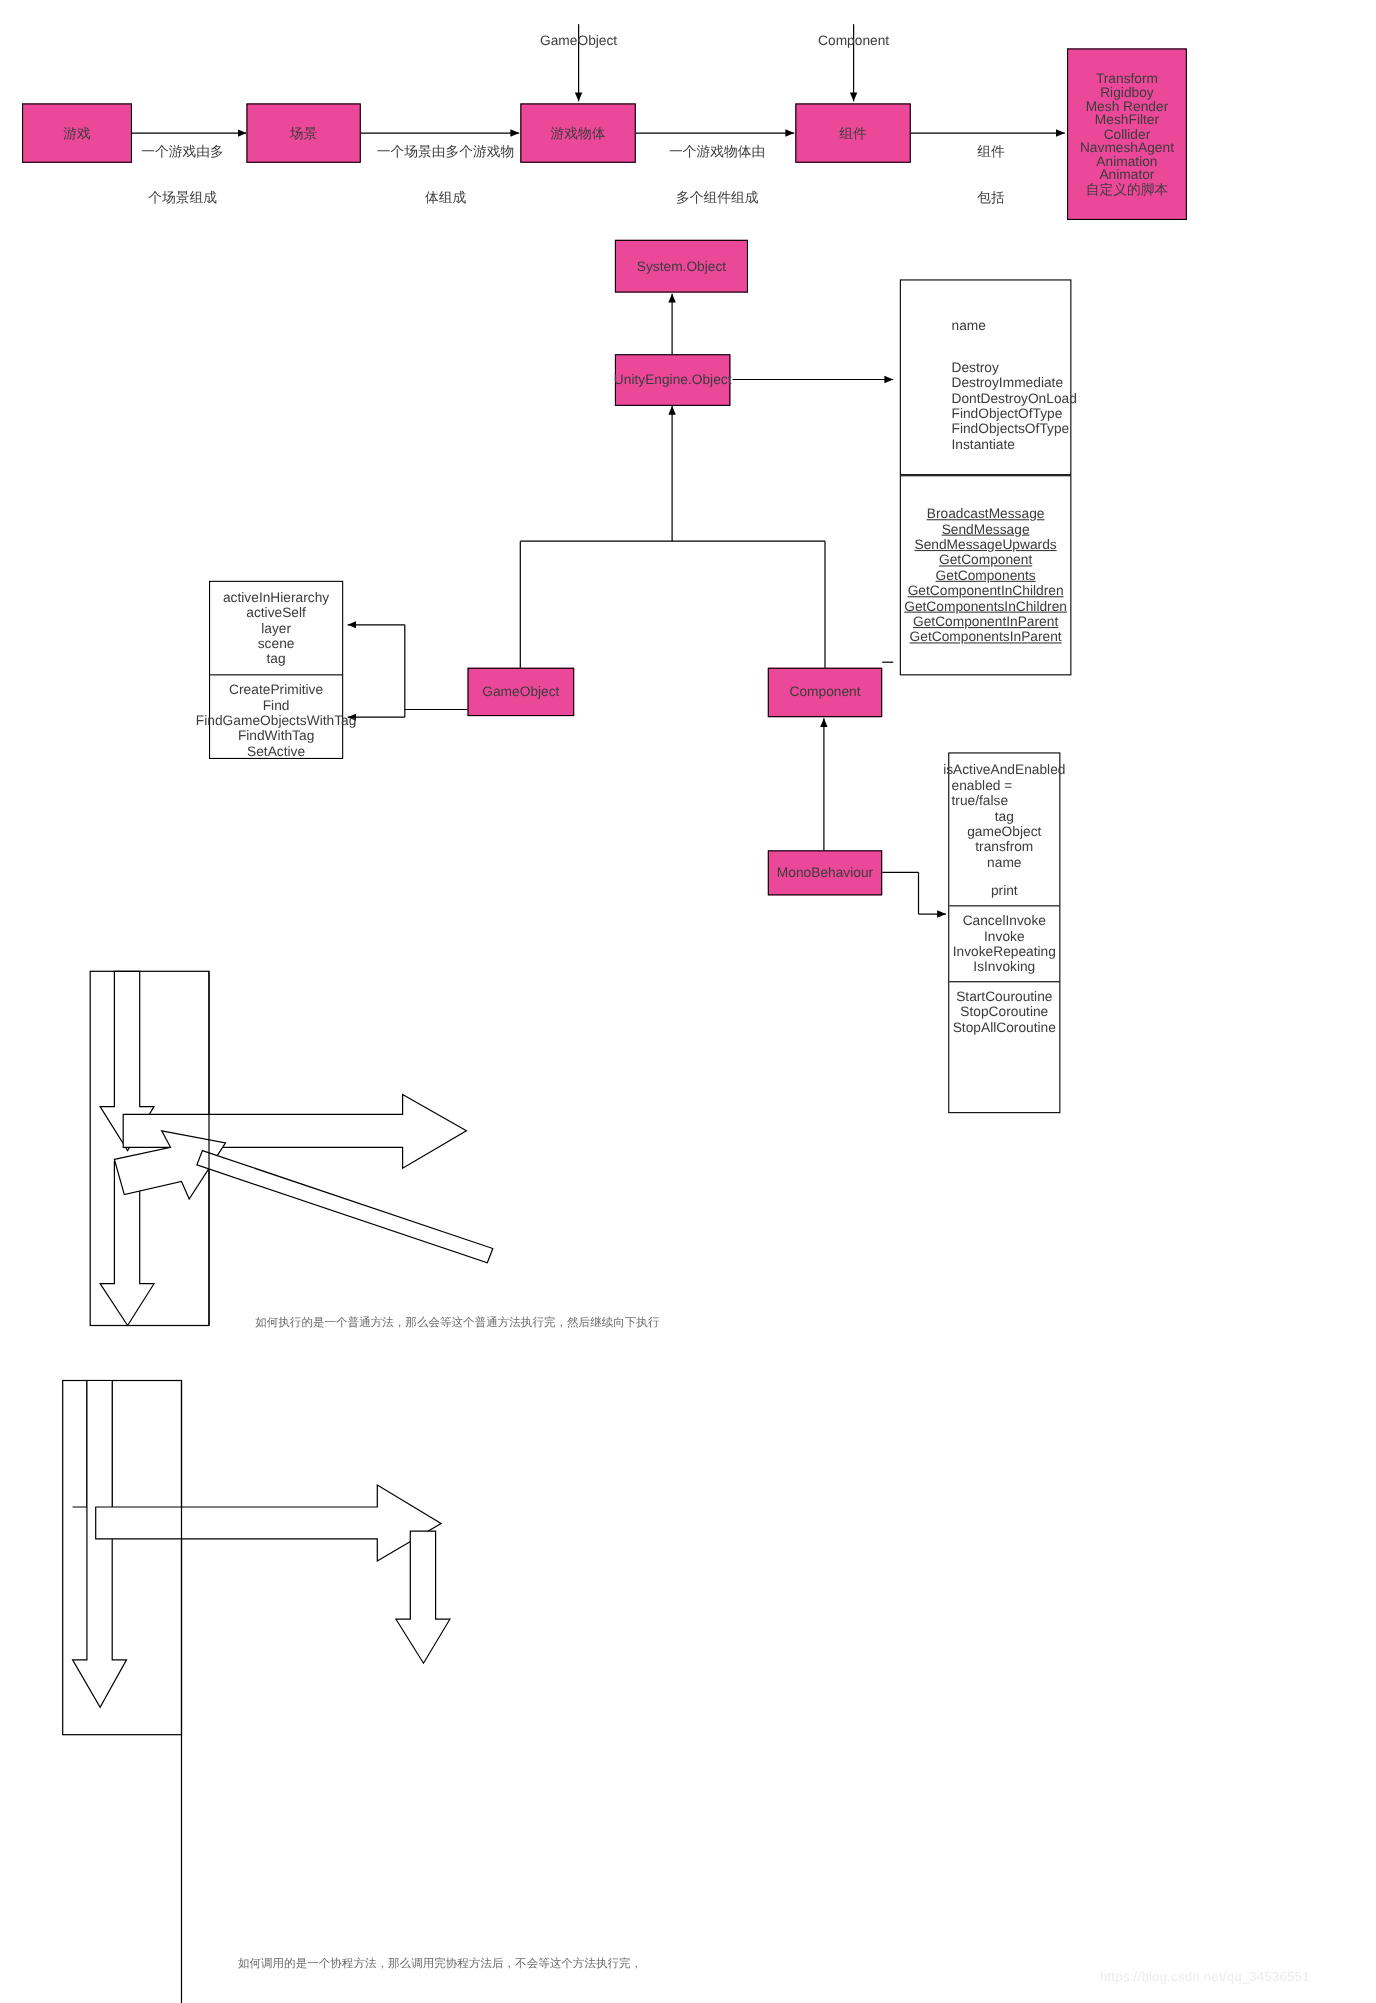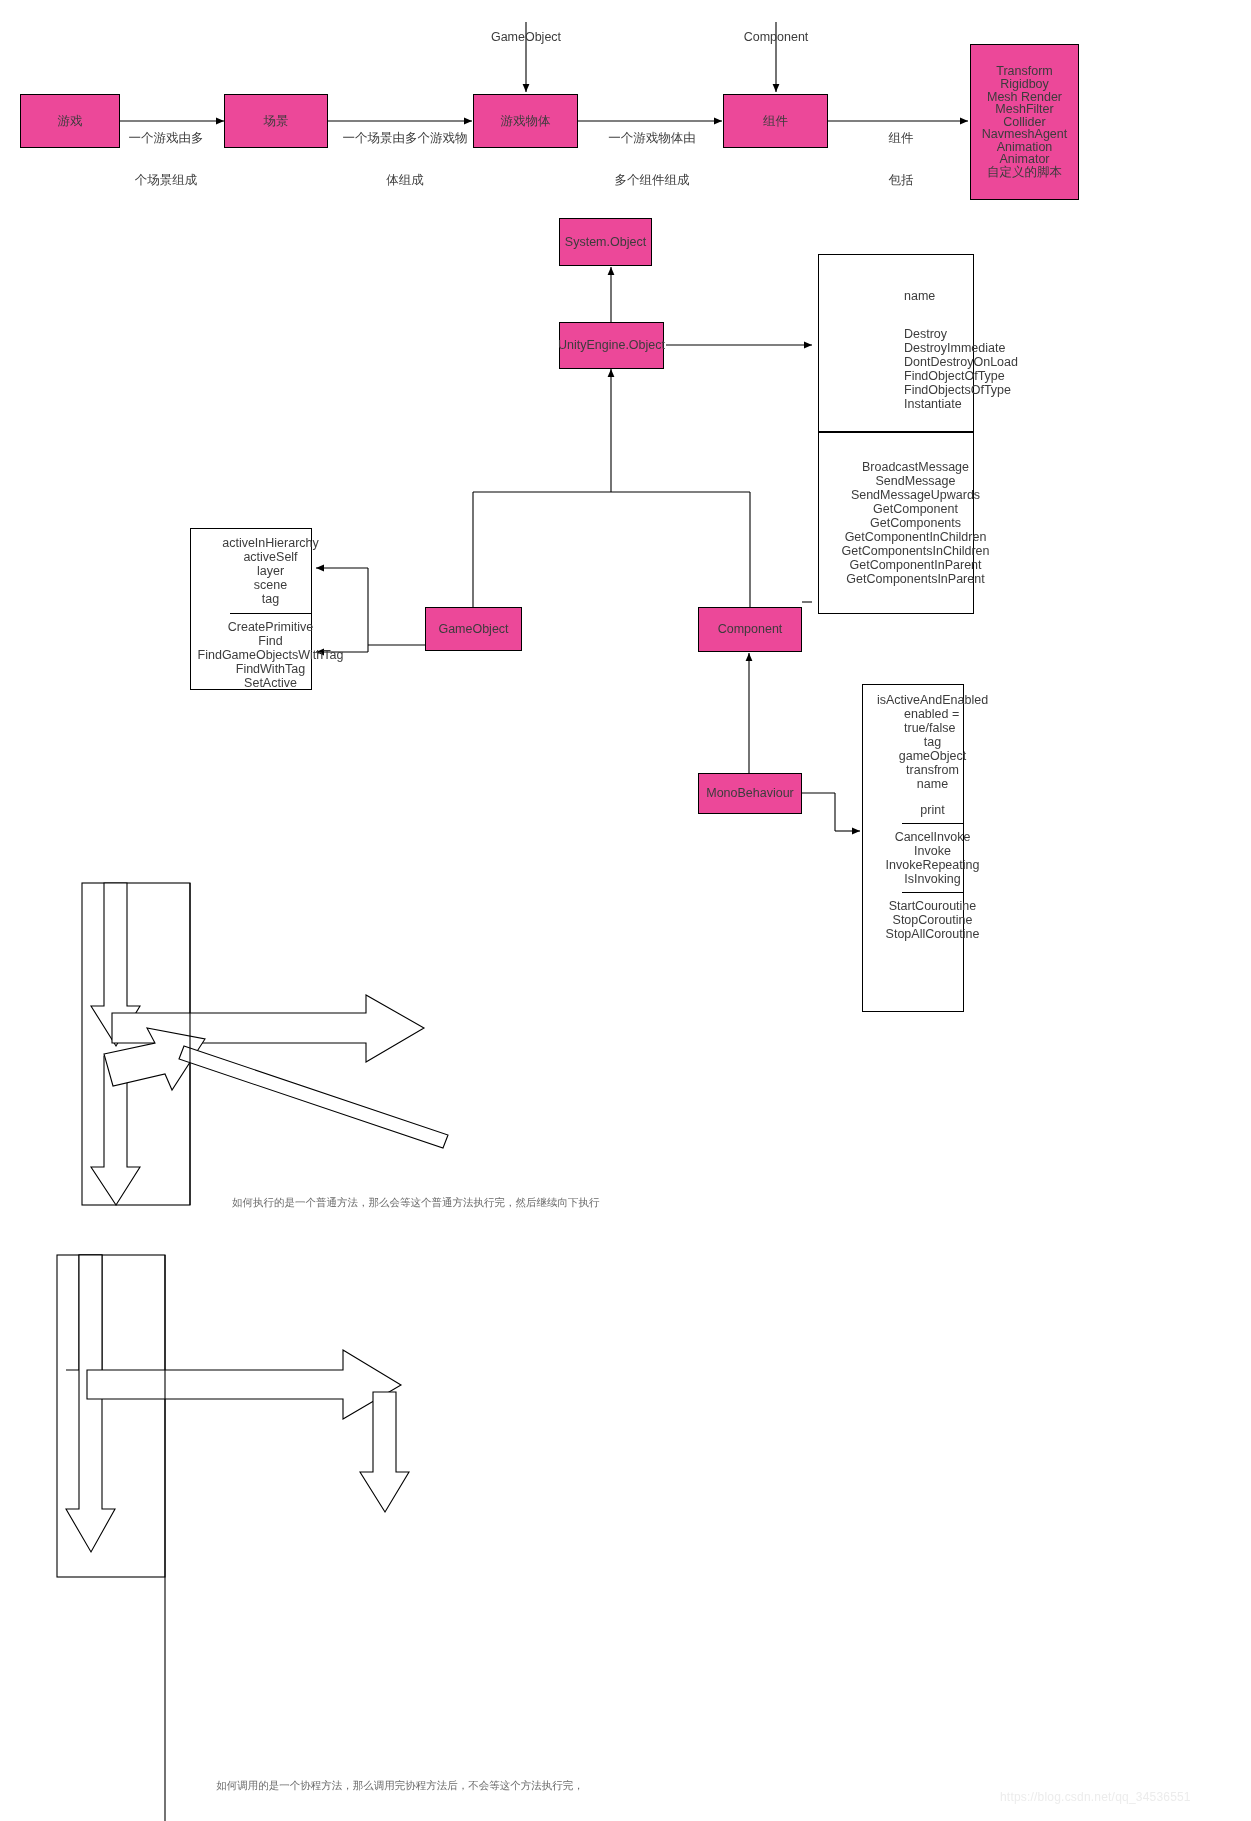--- a/index.html
+++ b/index.html
@@ -75,21 +75,20 @@
   .sec + .sec{border-top:1px solid #000;}
   .secbox{
     position:absolute;
     border:1px solid #000;
     box-sizing:border-box;
     background:#fff;
     font-size:12.5px;
     color:#3c3c3c;
     display:flex;
     flex-direction:column;
-    padding-left:39px;
   }
   .leftal{align-items:flex-start;padding-left:46px;}
 </style>
 </head>
 <body>
 
 <div id="canvas">
 
   <svg class="layer" viewBox="0 0 1251 1821">
     <defs>
@@ -194,21 +193,21 @@
   </div>
   <div class="lbl" style="left:584px;top:103px;width:136px;">
     <span class="ln">一个游戏物体由</span>
     <span class="ln">多个组件组成</span>
   </div>
   <div class="lbl" style="left:846px;top:103px;width:110px;">
     <span class="ln">组件</span>
     <span class="ln">包括</span>
   </div>
 
-  <div class="box" style="left:559px;top:218px;width:93px;height:48px;">
+  <div class="box" style="left:559px;top:218px;width:121px;height:48px;">
     <span class="ln">System.Object</span>
   </div>
   <div class="box" style="left:559px;top:322px;width:105px;height:47px;">
     <span class="ln">UnityEngine.Object</span>
   </div>
   <div class="box" style="left:425px;top:607px;width:97px;height:44px;">
     <span class="ln">GameObject</span>
   </div>
   <div class="box" style="left:698px;top:607px;width:104px;height:45px;">
     <span class="ln">Component</span>
@@ -225,21 +224,21 @@
       <span class="ln">Destroy</span>
       <span class="ln">DestroyImmediate</span>
       <span class="ln">DontDestroyOnLoad</span>
       <span class="ln">FindObjectOfType</span>
       <span class="ln">FindObjectsOfType</span>
       <span class="ln">Instantiate</span>
     </div>
   </div>
 
   <div class="secbox" style="left:818px;top:432px;width:156px;height:182px;align-items:center;justify-content:center;">
-    <div class="sec" style="flex:1;border-top:0;">
+    <div class="sec" style="flex:1;border-top:0;text-decoration:underline;">
       <span class="ln">BroadcastMessage</span>
       <span class="ln">SendMessage</span>
       <span class="ln">SendMessageUpwards</span>
       <span class="ln">GetComponent</span>
       <span class="ln">GetComponents</span>
       <span class="ln">GetComponentInChildren</span>
       <span class="ln">GetComponentsInChildren</span>
       <span class="ln">GetComponentInParent</span>
       <span class="ln">GetComponentsInParent</span>
     </div>

